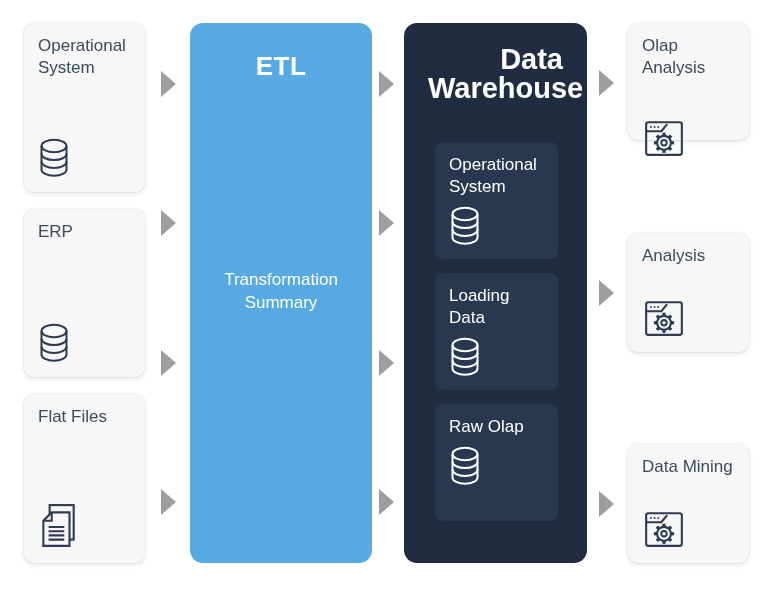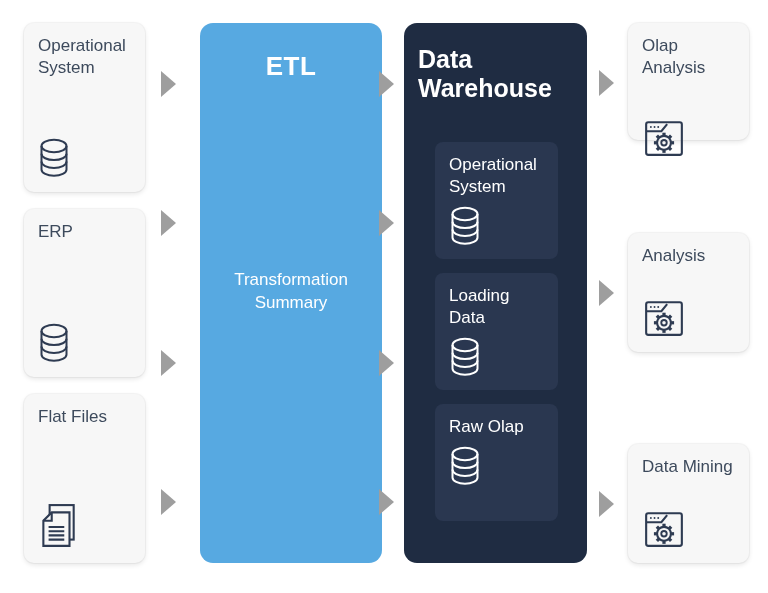--- a/index.html
+++ b/index.html
@@ -39,32 +39,32 @@
   .arrows.right .arrow-cell{flex:none;height:119px;}
   .tri{
     width:0;height:0;
     border-left:15px solid var(--arrow_gray);
     border-top:13px solid transparent;
     border-bottom:13px solid transparent;
   }
 
   
   .etl{
-    left:200px;width:182px;background:var(--etl_blue);border-radius:13px;
+    left:190px;width:182px;background:var(--etl_blue);border-radius:13px;
     color:var(--white);text-align:center;position:absolute;
   }
   .etl-title{margin-top:28px;font-size:26px;font-weight:bold;letter-spacing:0.5px;}
   .etl-desc{position:absolute;top:245px;left:0;width:100%;font-size:17px;line-height:23px;}
 
   
   .dw{
     left:404px;width:183px;background:var(--warehouse_navy);border-radius:13px;
     color:var(--white);position:absolute;
   }
-  .dw-title{margin-top:22px;font-size:25px;line-height:29px;font-weight:bold;text-align:left;padding:0 14px;}
+  .dw-title{margin-top:22px;font-size:29px;line-height:29px;font-weight:bold;text-align:right;padding:0 24px;}
   .stores{position:absolute;left:31px;top:119px;width:123px;display:flex;flex-direction:column;gap:14px;}
   .store{
     height:117px;background:var(--store_bg);border-radius:8px;
     padding:12px 10px 10px 14px;display:flex;flex-direction:column;align-items:flex-start;
   }
   .store .label{font-size:17px;line-height:1.28;color:var(--white);}
   .store .icon{margin-top:8px;}
 
   
   .outputs{left:628px;width:121px;display:flex;flex-direction:column;justify-content:space-between;}

